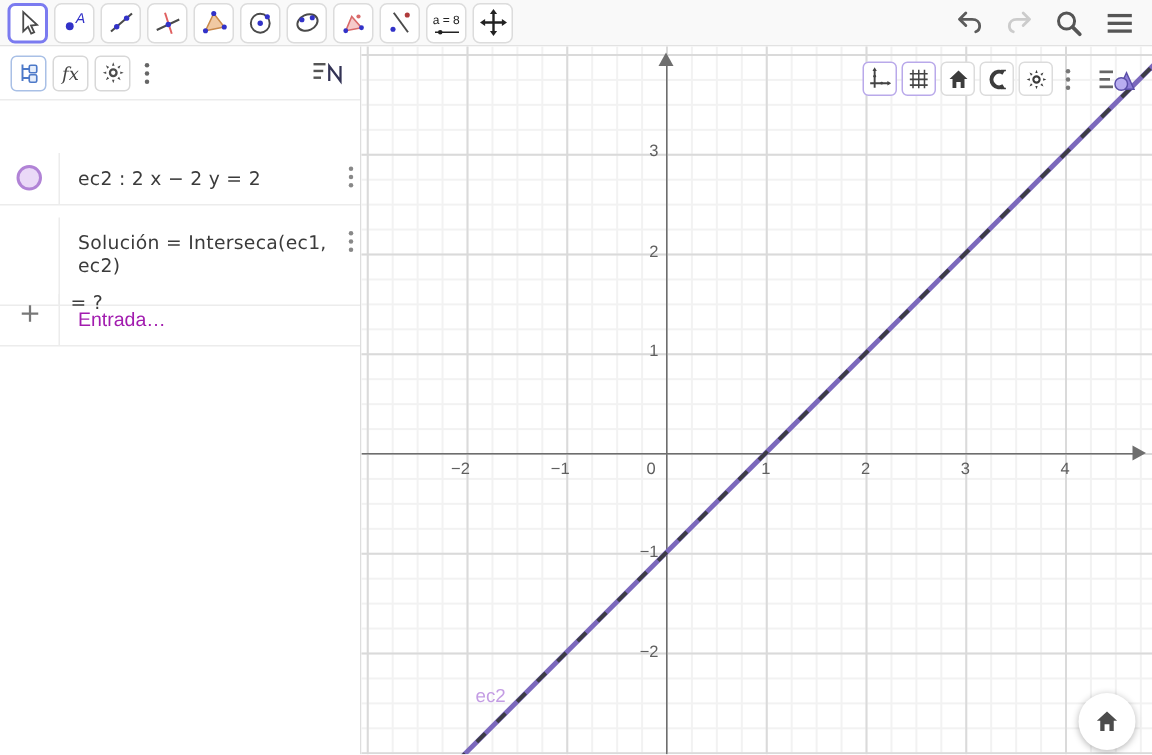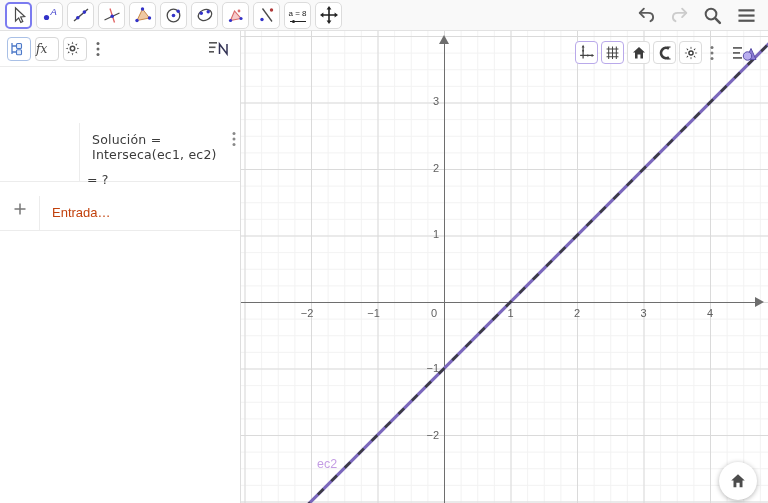--- a/index.html
+++ b/index.html
@@ -38,38 +38,38 @@
     position:absolute; top:31px; left:0; width:241px; bottom:0;
     background:#fff; border-right:1px solid #dedede;
   }
   .panel-header {
     position:absolute; top:0; left:0; right:0; height:36px;
     display:flex; align-items:center; padding-left:7px; gap:4px;
     border-bottom:1px solid #ececec;
   }
   .hdr-btn {
     width:24px; height:24px; border:1px solid #d8d8d8; border-radius:4px;
-    background:#fff; display:flex; align-items:center; cursor:pointer;
+    background:#fff; display:flex; align-items:center; justify-content:center; cursor:pointer;
   }
   .hdr-btn.selected { border-color:#a9c0e6; }
   .hdr-fx { font-style:italic; font-family:"DejaVu Serif", serif; font-size:12px; color:#444; }
   .kebab { width:14px; display:flex; align-items:center; justify-content:center; cursor:pointer; }
   .hdr-sort { position:absolute; right:9px; top:6px; cursor:pointer; }
 
   .alg-row { position:absolute; left:0; right:0; border-bottom:1px solid #ececec; display:flex; }
   .alg-marker-cell {
     width:40px; flex:0 0 40px; border-right:1px solid #ececec;
     display:flex; align-items:flex-start; justify-content:center; padding-top:8px;
   }
   .marker-dot { width:17px; height:17px; border-radius:50%; cursor:pointer; }
   .alg-body { flex:1; position:relative; padding:9px 4px 0 12px; font-size:13px; color:#3b3b3b; }
   .alg-text { font-family:"DejaVu Sans", sans-serif; font-size:12.5px; letter-spacing:.2px; }
   .row-kebab { position:absolute; right:4px; top:8px; }
   .plus-cell { font-size:17px; color:#777; padding-top:6px; cursor:pointer; line-height:20px; }
-  .entrada { color:#c2410c; font-size:13px; }
+  .entrada { color:#a21caf; font-size:13px; }
 
   
   .graphics {
     position:absolute; left:241px; top:31px; width:527px; height:472px; background:#fff;
     background-image:
       linear-gradient(to right, #dadada 1px, transparent 1px),
       linear-gradient(to bottom, #dadada 1px, transparent 1px),
       linear-gradient(to right, #f2f2f2 1px, transparent 1px),
       linear-gradient(to bottom, #f2f2f2 1px, transparent 1px);
     background-size: 66.5px 66.5px, 66.5px 66.5px, 16.625px 16.625px, 16.625px 16.625px;
@@ -265,22 +265,37 @@
         <svg width="24" height="22" viewBox="0 0 24 22">
           <rect x="2" y="5" width="8" height="1.6" fill="#555"></rect>
           <rect x="2" y="9.5" width="6.5" height="1.6" fill="#555"></rect>
           <rect x="2" y="14" width="5" height="1.6" fill="#555"></rect>
           <path d="M12.5 17 V7 L20 17 V7" fill="none" stroke="#333355" stroke-width="1.5"></path>
         </svg>
       </span>
     </div>
 
 
-
-    <div class="alg-row" style="top:92px; height:59px;padding-left:40px;">
+    <div class="alg-row" style="top:71px; height:35px;">
+      <div class="alg-marker-cell">
+        <span class="marker-dot" style="background:#ead9f7; border:2px solid #b183d6;"></span>
+      </div>
+      <div class="alg-body">
+        <span class="alg-text">ec2 :  2 x − 2 y  =  2</span>
+        <span class="row-kebab">
+          <svg width="4" height="16" viewBox="0 0 4 16">
+            <circle cx="2" cy="2.5" r="1.5" fill="#888"></circle>
+              <circle cx="2" cy="8" r="1.5" fill="#888"></circle>
+              <circle cx="2" cy="13.5" r="1.5" fill="#888"></circle>
+          </svg>
+        </span>
+      </div>
+    </div>
+
+    <div class="alg-row" style="top:114px; height:59px;">
       <div class="alg-marker-cell"></div>
       <div class="alg-body">
         <div class="alg-text">Solución  =  Interseca(ec1, ec2)</div>
         <div class="alg-text" style="margin-top:10px; margin-left:-5px;">=  ?</div>
         <span class="row-kebab">
           <svg width="4" height="16" viewBox="0 0 4 16">
             <circle cx="2" cy="2.5" r="1.5" fill="#888"></circle>
               <circle cx="2" cy="8" r="1.5" fill="#888"></circle>
               <circle cx="2" cy="13.5" r="1.5" fill="#888"></circle>
           </svg>

